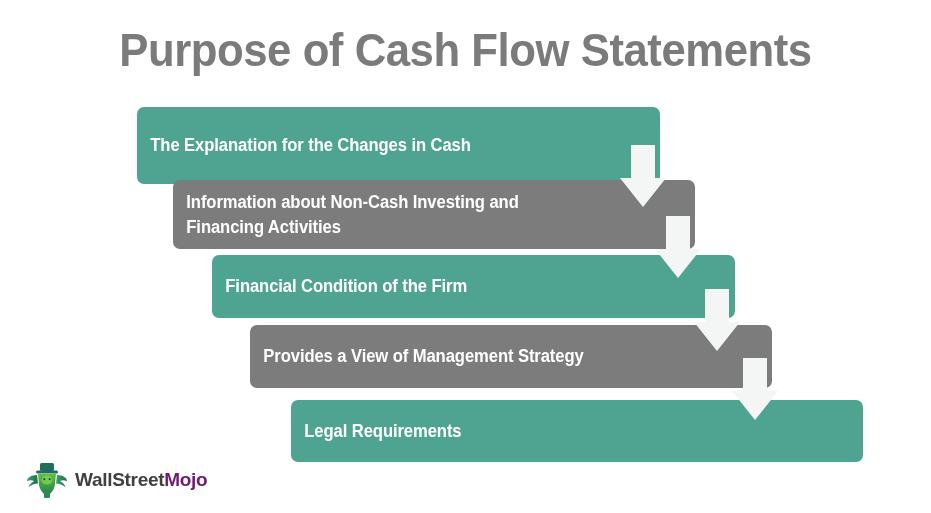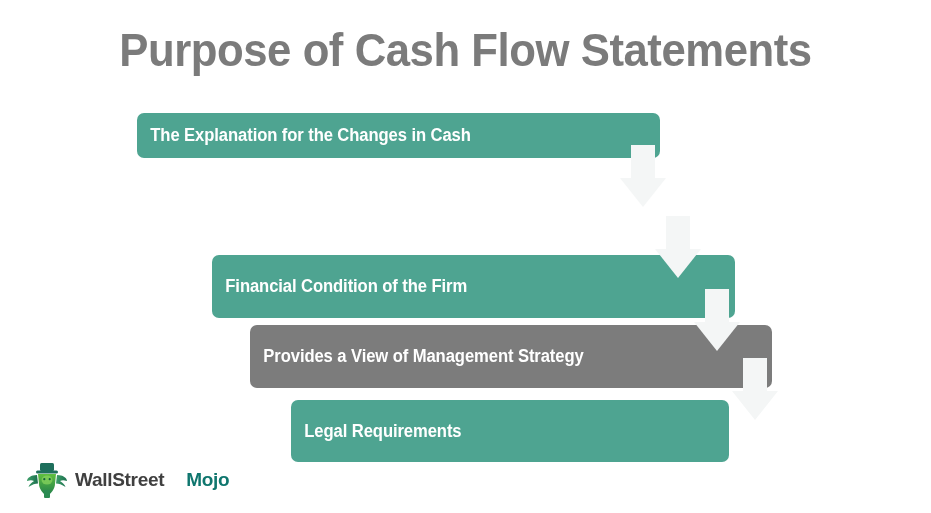--- a/index.html
+++ b/index.html
@@ -119,30 +119,34 @@
 </style>
 </head>
 <body>
 
 <div id="slide" style="background: rgb(255, 255, 255);">
 
   <div id="title" style="color: rgb(123, 123, 123);">Purpose of Cash Flow Statements</div>
 
   <div id="chart">
 
-    <div class="step" style="left: 137px; top: 113px; width: 523px; height: 45px; background: rgb(78, 164, 145);">
+    <div class="step" style="left: 137px; top: 107px; width: 523px; height: 77px; background: rgb(78, 164, 145);">
       <span class="step-label">The Explanation for the Changes in Cash</span>
+    </div>
+    <div class="step" style="left: 173px; top: 180px; width: 522px; height: 69px; background: rgb(124, 124, 124);">
+      <span class="step-label">Information about Non-Cash Investing and
+Financing Activities</span>
     </div>
     <div class="step" style="left: 212px; top: 255px; width: 523px; height: 63px; background: rgb(78, 164, 145);">
       <span class="step-label">Financial Condition of the Firm</span>
     </div>
     <div class="step" style="left: 250px; top: 325px; width: 522px; height: 63px; background: rgb(124, 124, 124);">
       <span class="step-label">Provides a View of Management Strategy</span>
     </div>
-    <div class="step" style="left: 291px; top: 400px; width: 438px; height: 62px; background: rgb(78, 164, 145);">
+    <div class="step" style="left: 291px; top: 400px; width: 572px; height: 62px; background: rgb(78, 164, 145);">
       <span class="step-label">Legal Requirements</span>
     </div>
 
     <div class="arrow" style="left: 620px; top: 145px;">
       <div class="stem" style="background: rgb(244, 246, 246);"></div>
       <div class="head" style="border-top-color: rgb(244, 246, 246);"></div>
     </div>
     <div class="arrow" style="left: 655px; top: 216px;">
       <div class="stem" style="background: rgb(244, 246, 246);"></div>
       <div class="head" style="border-top-color: rgb(244, 246, 246);"></div>
@@ -180,17 +184,17 @@
 
       <path d="M12 15 L30 15 L29 25 C29 30 25 34 21 38 C17 34 13 30 13 25 Z" fill="url(#gbody)"></path>
 
       <rect x="18" y="31" width="6" height="8" rx="1" fill="#2b8b52"></rect>
 
       <ellipse cx="21" cy="21" rx="5.5" ry="4.5" fill="#86d35e" opacity="0.75"></ellipse>
       <circle cx="18.3" cy="20.2" r="1.1" fill="#14603a"></circle>
       <circle cx="23.7" cy="20.2" r="1.1" fill="#14603a"></circle>
     </svg>
     <div id="logo-text">
-      <span class="wsm-dark" style="color: #404040;">WallStreet</span><span class="wsm-accent" style="color: #0f766e; margin-left: 22px;">Mojo</span>
+      <span class="wsm-dark" style="color: #404040;">WallStreet</span><span class="wsm-accent" style="color: #701a75;">Mojo</span>
     </div>
   </div>
 
 </div>
 
 </body></html>

